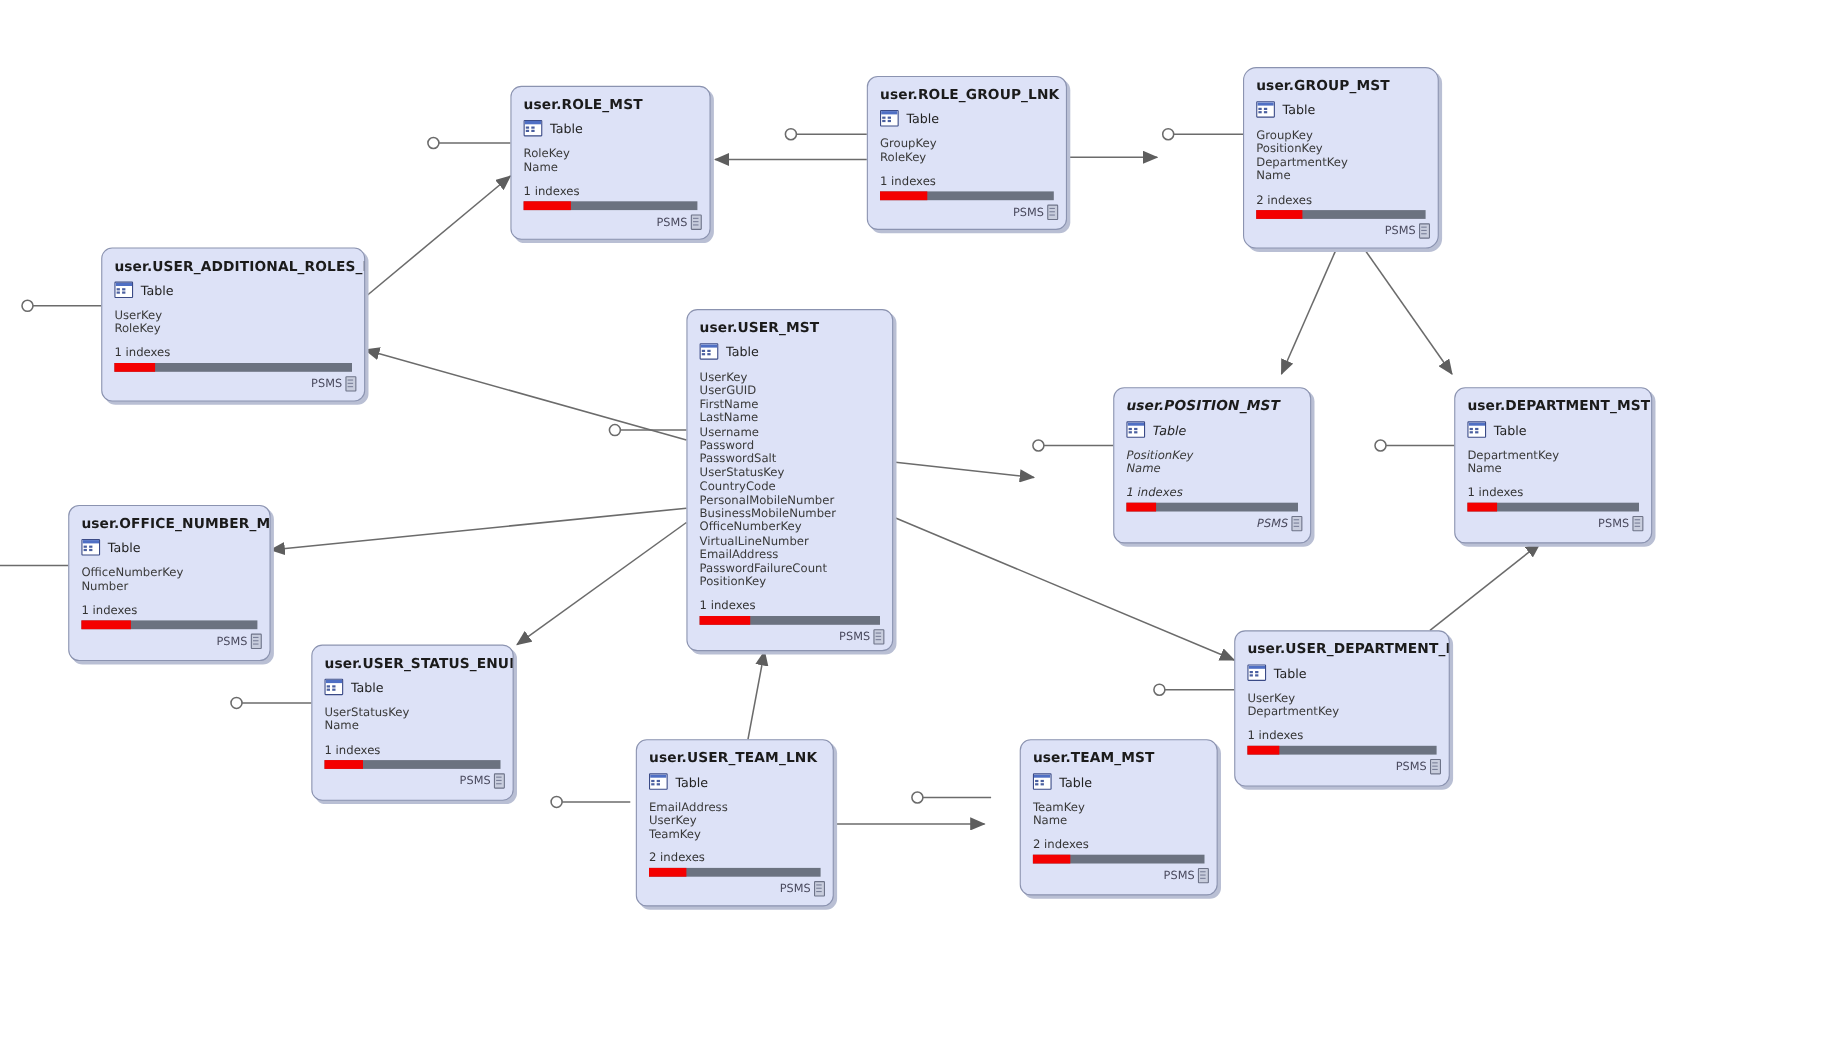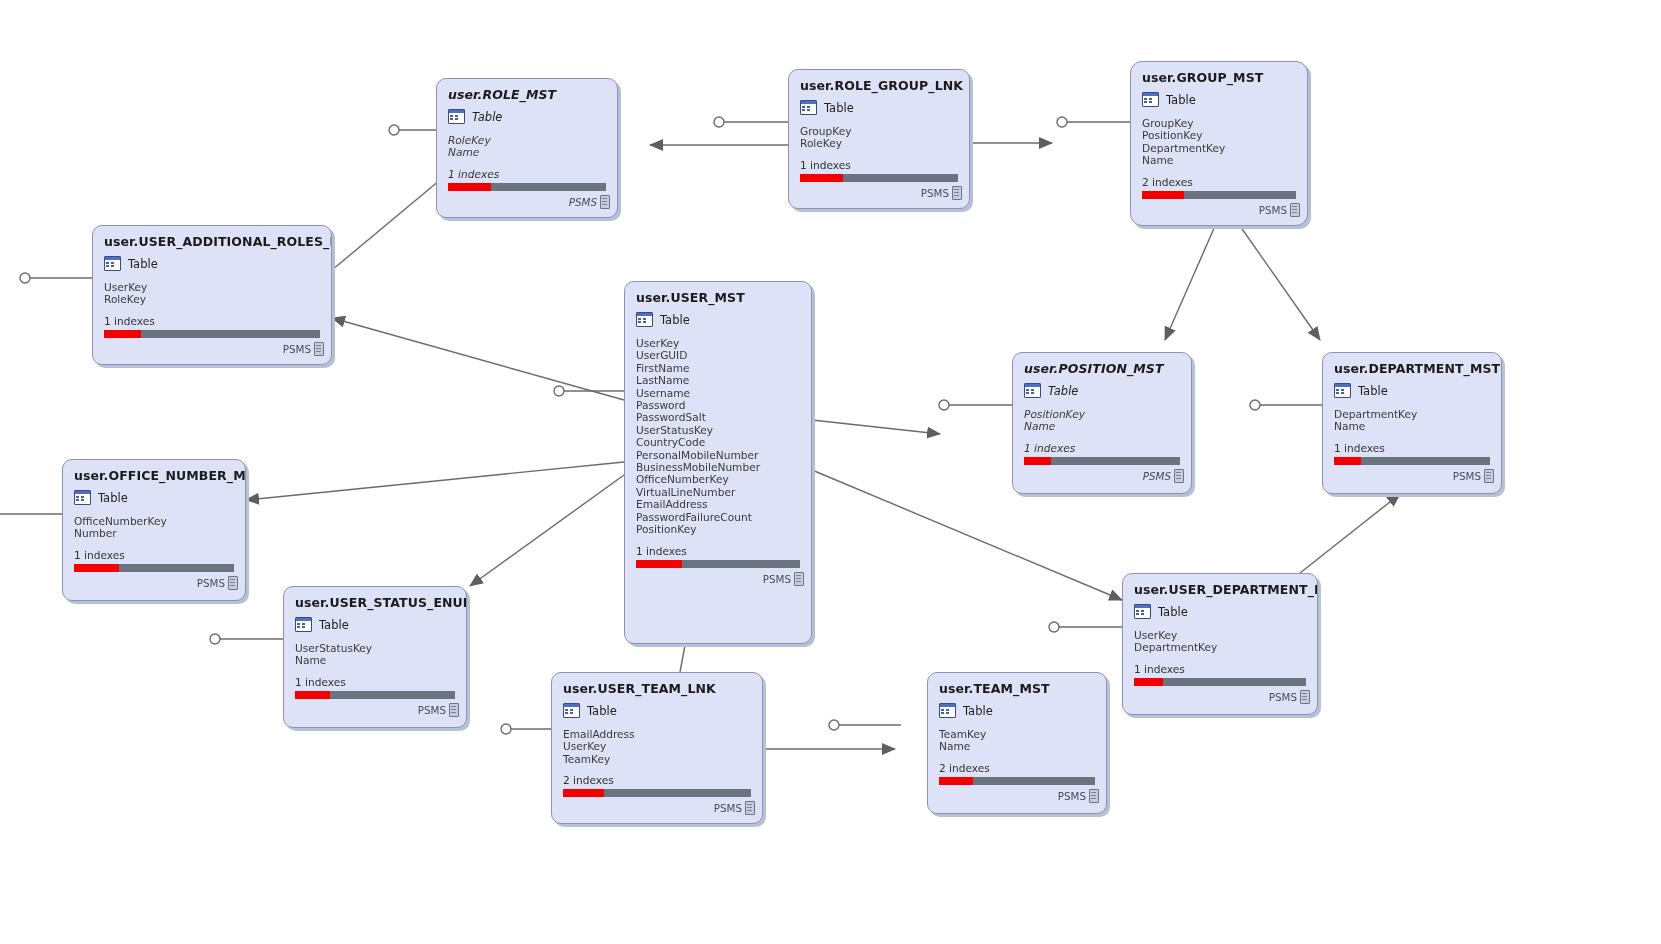--- a/index.html
+++ b/index.html
@@ -130,21 +130,21 @@
 
       <line x1="1300" y1="573" x2="1400" y2="494" marker-end="url(#ah)"></line>
 
       <line x1="680" y1="672" x2="695" y2="592" marker-end="url(#ah)"></line>
 
       <line x1="753" y1="749" x2="895" y2="749" marker-end="url(#ah)"></line>
     </g>
   </svg>
 
   <div id="nodes">
-      <div class="node" style="left: 436px; top: 78px; width: 182px; height: 140px; font-style: italic;">
+      <div class="node" style="left: 464px; top: 78px; width: 182px; height: 140px;">
         <div class="node-inner">
           <div class="node-title">user.ROLE_MST</div>
           <div class="node-type">
             <span class="tbl-icon">
               <i></i>
             </span>
             <span class="node-type-label">Table</span>
           </div>
           <div class="fields">
             <div>RoleKey</div>
@@ -224,21 +224,21 @@
           <div class="idx-label">1 indexes</div>
           <div class="idx-bar">
             <span style="width: 17%;"></span>
           </div>
         </div>
         <div class="node-footer">
           <span class="psms">PSMS</span>
           <span class="doc-icon"></span>
         </div>
       </div>
-      <div class="node" style="left: 624px; top: 281px; width: 188px; height: 363px;">
+      <div class="node" style="left: 624px; top: 281px; width: 188px; height: 311px;">
         <div class="node-inner">
           <div class="node-title">user.USER_MST</div>
           <div class="node-type">
             <span class="tbl-icon">
               <i></i>
             </span>
             <span class="node-type-label">Table</span>
           </div>
           <div class="fields">
             <div>UserKey</div>
@@ -376,21 +376,21 @@
           <div class="idx-label">1 indexes</div>
           <div class="idx-bar">
             <span style="width: 17%;"></span>
           </div>
         </div>
         <div class="node-footer">
           <span class="psms">PSMS</span>
           <span class="doc-icon"></span>
         </div>
       </div>
-      <div class="node" style="left: 551px; top: 672px; width: 212px; height: 152px;">
+      <div class="node" style="left: 578px; top: 672px; width: 180px; height: 152px;">
         <div class="node-inner">
           <div class="node-title">user.USER_TEAM_LNK</div>
           <div class="node-type">
             <span class="tbl-icon">
               <i></i>
             </span>
             <span class="node-type-label">Table</span>
           </div>
           <div class="fields">
             <div>EmailAddress</div>

